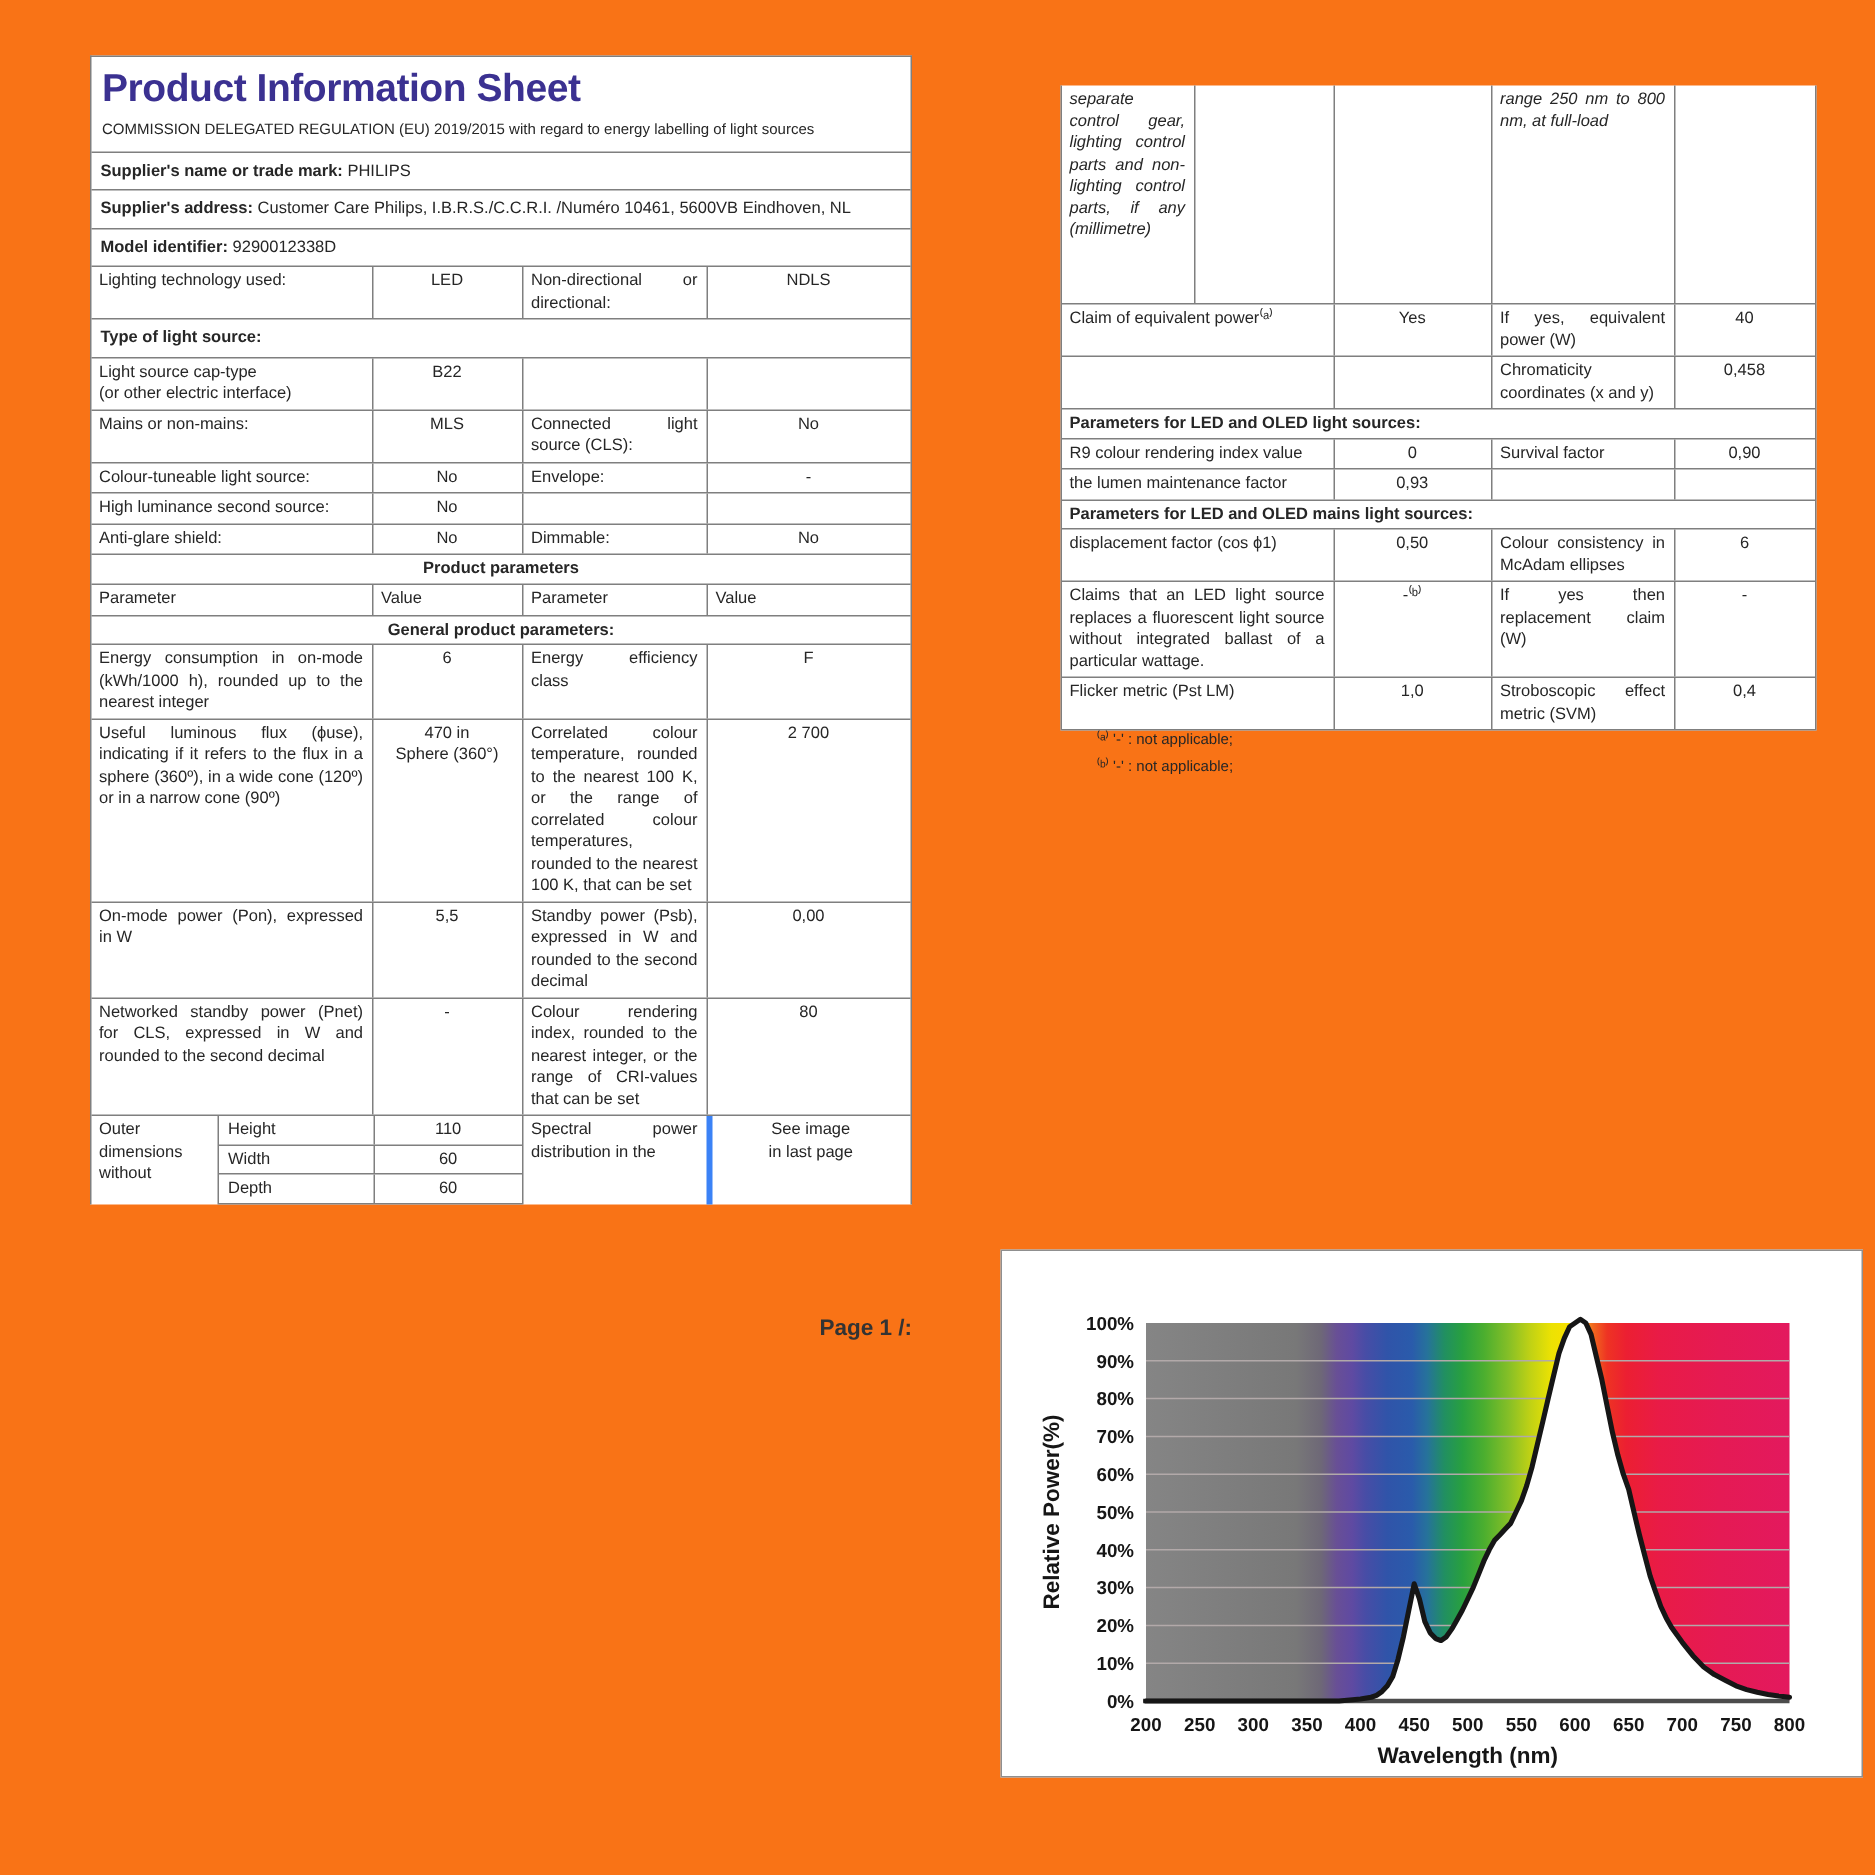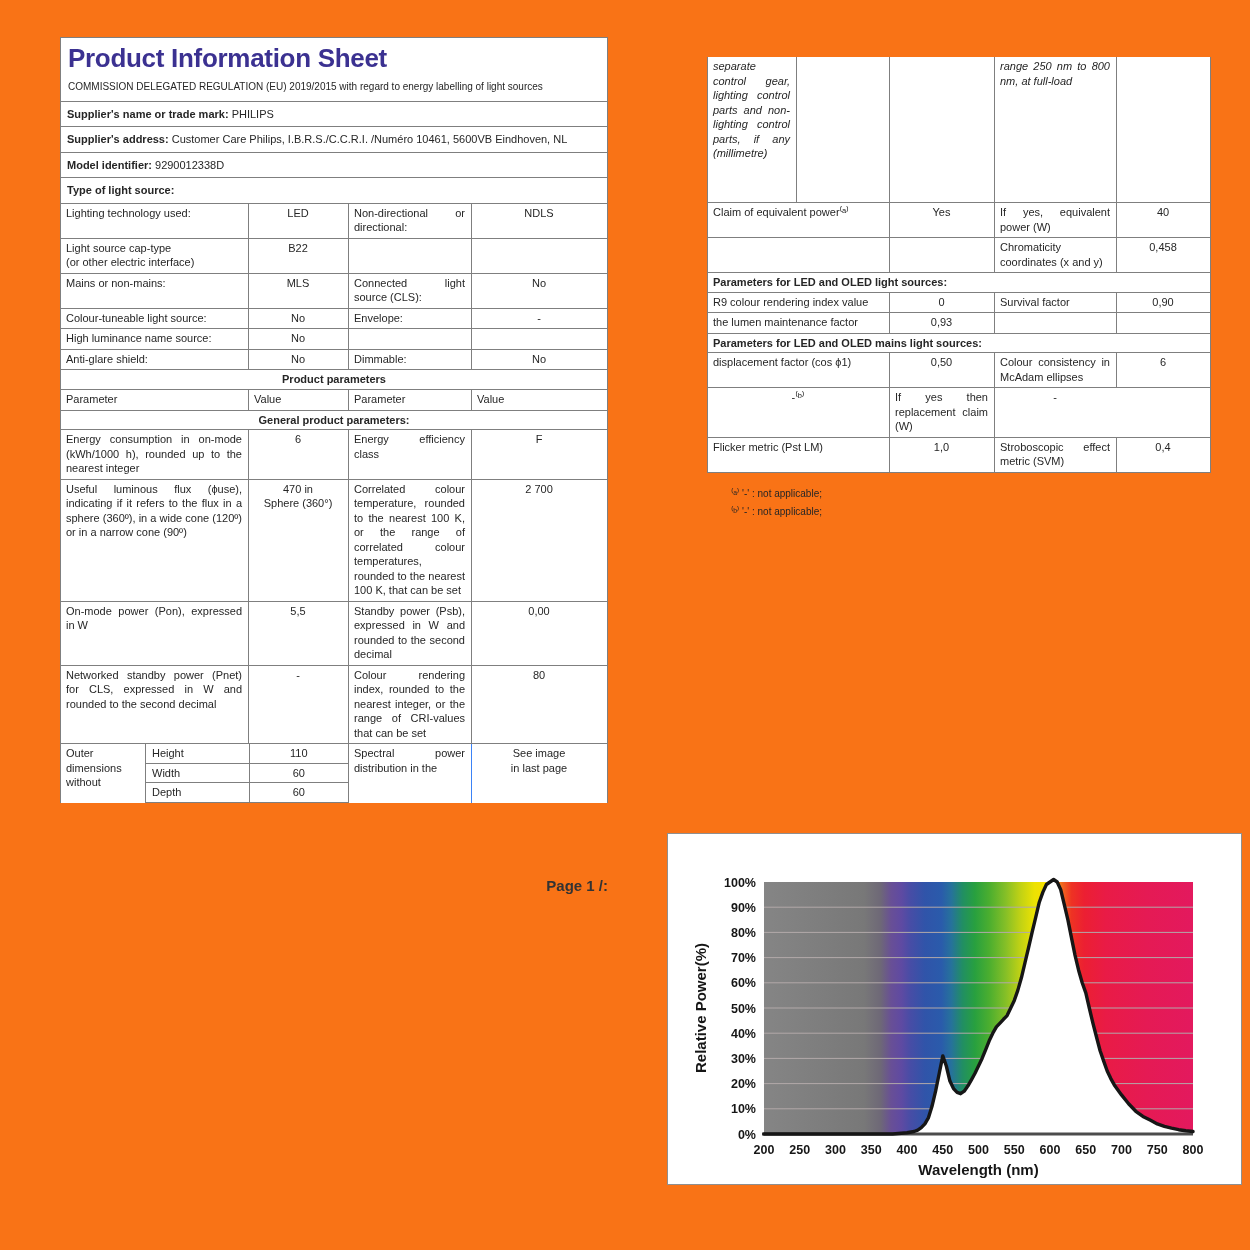--- a/index.html
+++ b/index.html
@@ -24,21 +24,21 @@
   .secl{font-weight:bold;text-align:left;padding:2px 5px;}
   .hdr .c{text-align:left;}
   
   .g-outer{display:flex;border-bottom:none;}
   .od-label{width:84px;box-sizing:border-box;padding:2px 4px 2px 5px;}
   .od-sub{width:203px;box-sizing:border-box;border-left:1px solid #7f7f7f;}
   .od-r{display:flex;border-bottom:1px solid #7f7f7f;}
   .od-n{width:103px;box-sizing:border-box;padding:2px 4px 2px 6px;}
   .od-v{width:100px;box-sizing:border-box;border-left:1px solid #7f7f7f;text-align:center;padding:2px 4px;}
   .od-p2{width:123px;box-sizing:border-box;border-left:1px solid #7f7f7f;}
-  .od-v2{flex:1;box-sizing:border-box;border-left:1px solid #3b82f6;}
+  .od-v2{flex:1;box-sizing:border-box;border-left:4px solid #3b82f6;}
   .page-footer{position:absolute;left:480px;top:877px;width:128px;text-align:right;
                font-size:15px;font-weight:bold;color:#333;}
 
   
   .rdoc{position:absolute;left:707px;top:57px;width:504px;box-sizing:border-box;
         border-left:1px solid #7f7f7f;border-right:1px solid #7f7f7f;background:#fff;
         font-size:11px;line-height:1.32;}
   .rd-row{border-bottom:1px solid #7f7f7f;box-sizing:border-box;}
   .g4r{display:grid;grid-template-columns:181px 105px 122px 94px;}
   .g4r .c + .c{border-left:1px solid #7f7f7f;}
@@ -69,29 +69,29 @@
       <span>PHILIPS</span>
     </div>
     <div class="ld-row kv">
       <span class="lab">Supplier's address:</span>
       <span>Customer Care Philips, I.B.R.S./C.C.R.I. /Numéro 10461, 5600VB Eindhoven, NL</span>
     </div>
     <div class="ld-row kv">
       <span class="lab">Model identifier:</span>
       <span>9290012338D</span>
     </div>
-    <div class="ld-row kv">
-      <span class="lab">Type of light source:</span>
-    </div>
-
     <div class="ld-row g4">
       <div class="c p">Lighting technology used:</div>
       <div class="c v">LED</div>
       <div class="c p">Non-directional or directional:</div>
       <div class="c v">NDLS</div>
+    </div>
+
+    <div class="ld-row kv">
+      <span class="lab">Type of light source:</span>
     </div>
     <div class="ld-row g4">
       <div class="c p">Light source cap-type
 (or other electric interface)</div>
       <div class="c v">B22</div>
       <div class="c p"></div>
       <div class="c v"></div>
     </div>
     <div class="ld-row g4">
       <div class="c p">Mains or non-mains:</div>
@@ -99,21 +99,21 @@
       <div class="c p">Connected light source (CLS):</div>
       <div class="c v">No</div>
     </div>
     <div class="ld-row g4 mh">
       <div class="c p">Colour-tuneable light source:</div>
       <div class="c v">No</div>
       <div class="c p">Envelope:</div>
       <div class="c v">-</div>
     </div>
     <div class="ld-row g4 mh">
-      <div class="c p">High luminance name source:</div>
+      <div class="c p">High luminance second source:</div>
       <div class="c v">No</div>
       <div class="c p"></div>
       <div class="c v"></div>
     </div>
     <div class="ld-row g4 mh">
       <div class="c p">Anti-glare shield:</div>
       <div class="c v">No</div>
       <div class="c p">Dimmable:</div>
       <div class="c v">No</div>
     </div>
@@ -218,20 +218,21 @@
 
     <div class="rd-row secl">Parameters for LED and OLED mains light sources:</div>
 
     <div class="rd-row g4r">
       <div class="c p">displacement factor (cos ϕ1)</div>
       <div class="c v">0,50</div>
       <div class="c p">Colour consistency in McAdam ellipses</div>
       <div class="c v">6</div>
     </div>
     <div class="rd-row g4r">
+      <div class="c p">Claims that an LED light source replaces a fluorescent light source without integrated ballast of a particular wattage.</div>
       <div class="c v">-⁽ᵇ⁾</div>
       <div class="c p">If yes then replacement claim (W)</div>
       <div class="c v">-</div>
     </div>
     <div class="rd-row g4r">
       <div class="c p">Flicker metric (Pst LM)</div>
       <div class="c v">1,0</div>
       <div class="c p">Stroboscopic effect metric (SVM)</div>
       <div class="c v">0,4</div>
     </div>

